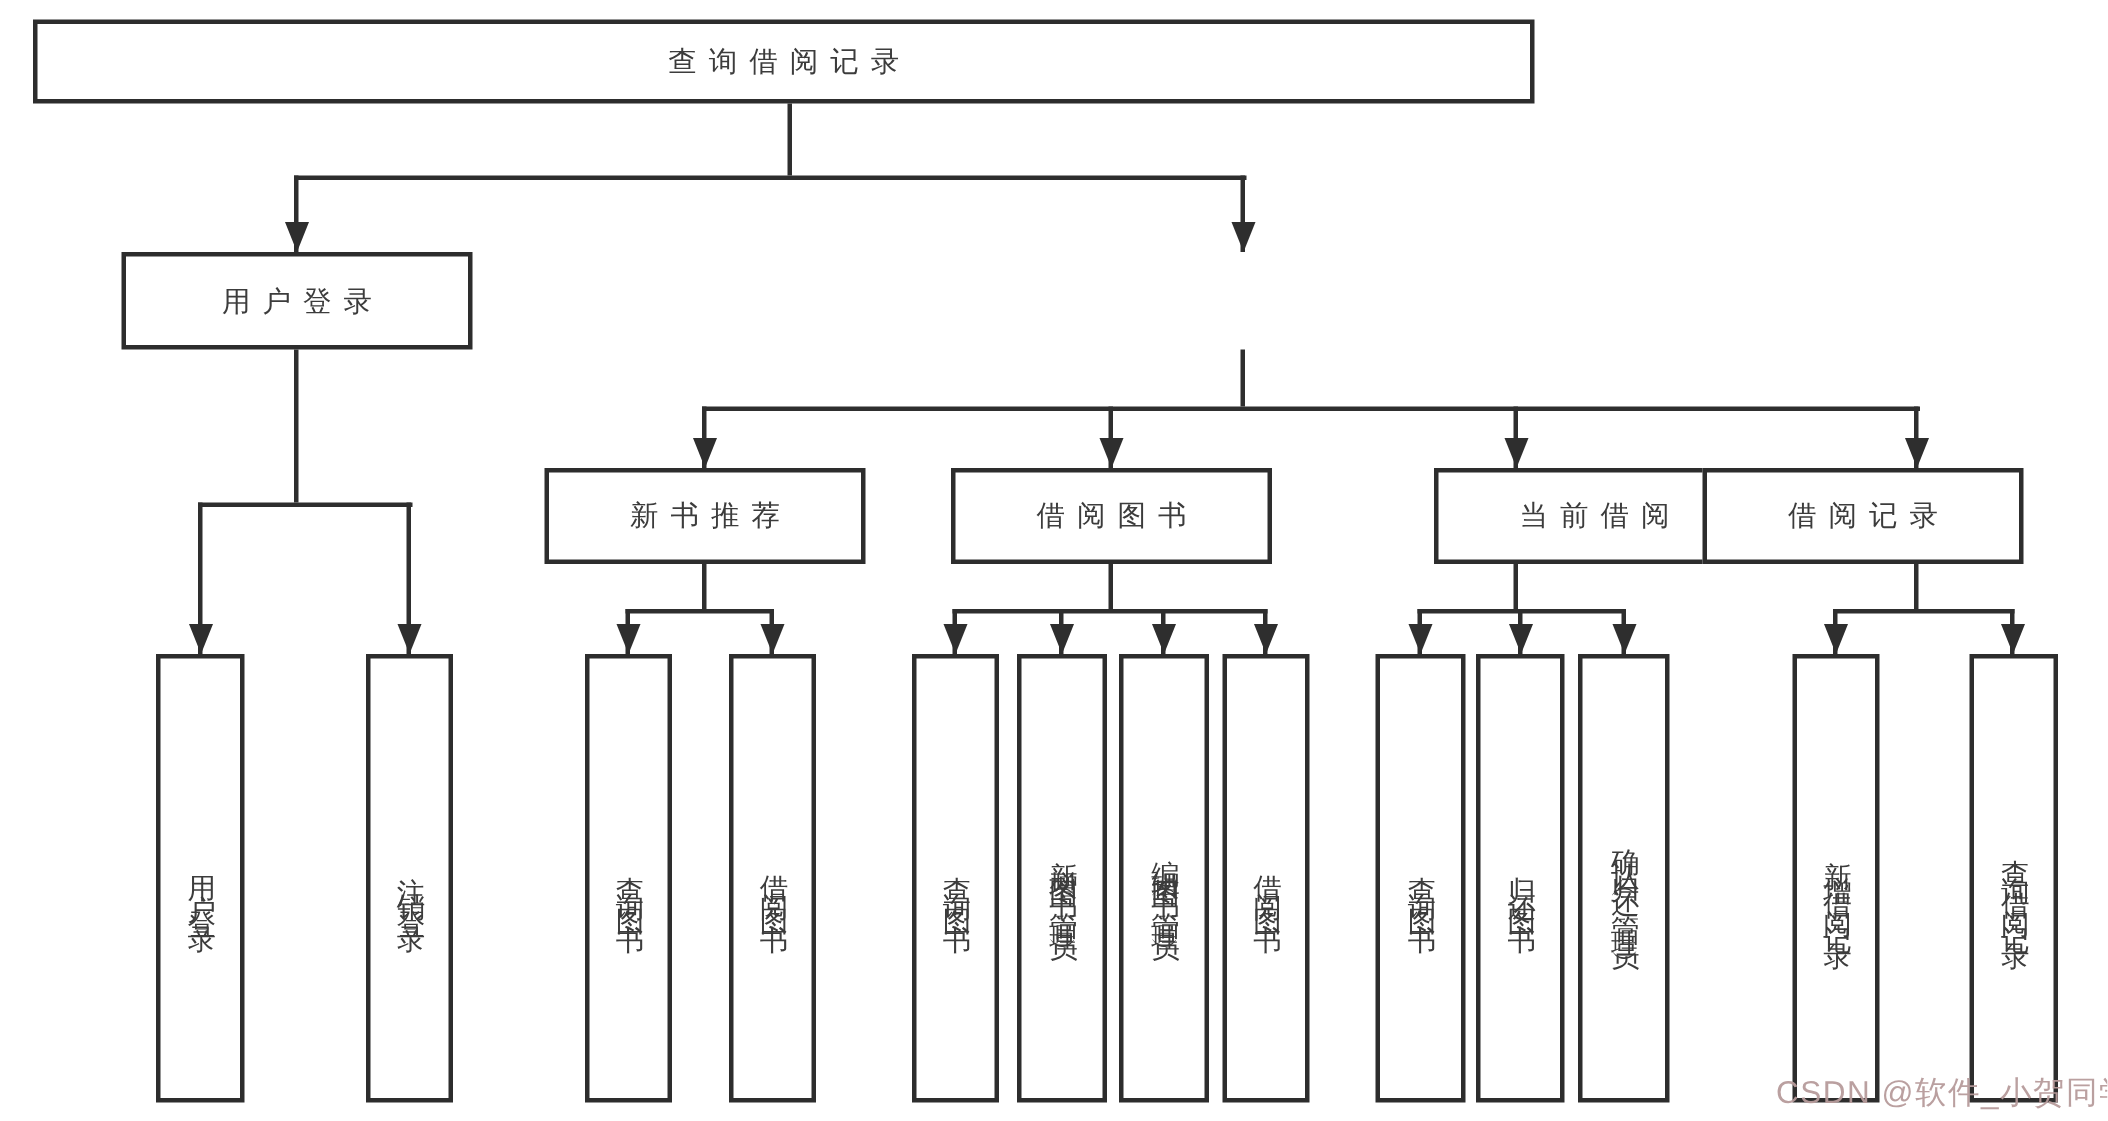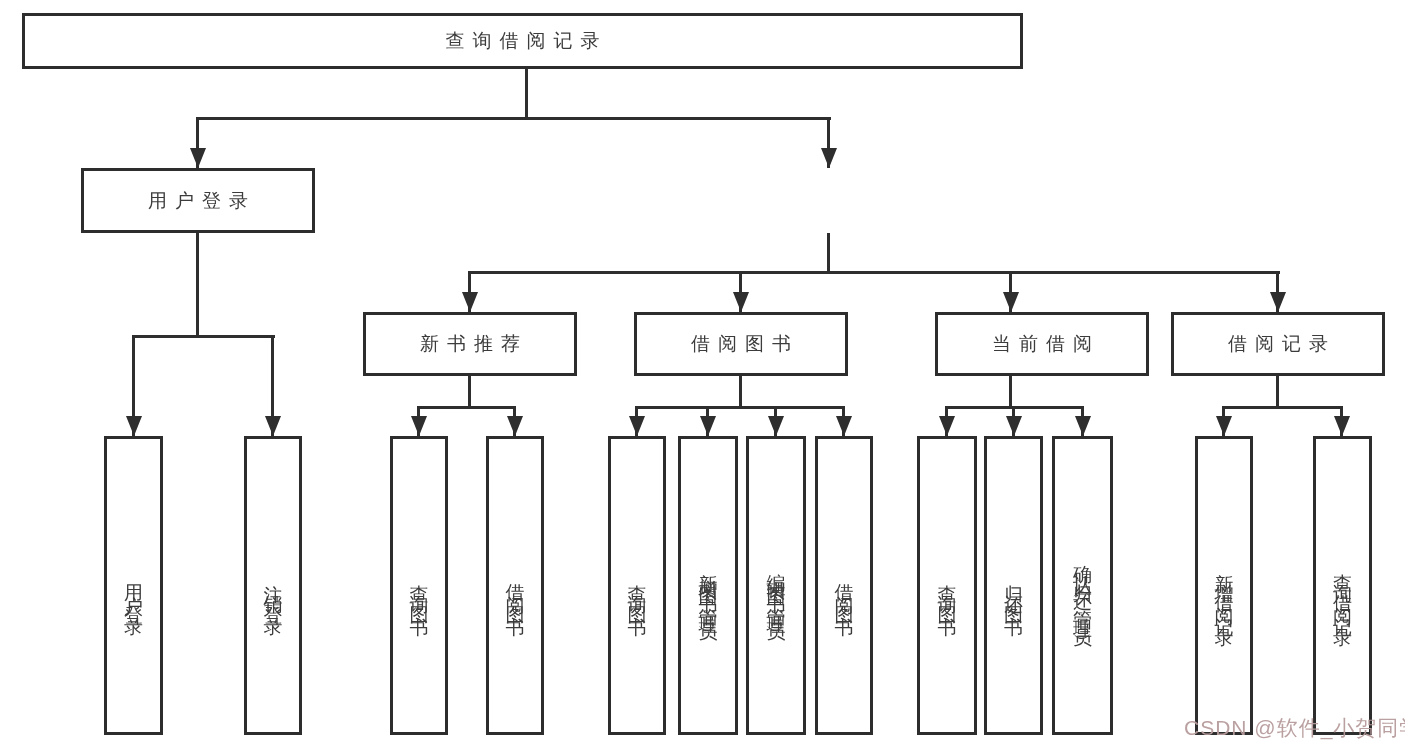--- a/index.html
+++ b/index.html
@@ -51,24 +51,24 @@
   <div class="arrow" style="left:739px;top:271px;height:41px;"></div>
   <div class="arrow" style="left:1009px;top:271px;height:41px;"></div>
   <div class="arrow" style="left:1276px;top:271px;height:41px;"></div>
 
   <div class="box" style="left:363px;top:312px;width:214px;height:64px;justify-content:center;">
     <span class="hlabel">新书推荐</span>
   </div>
   <div class="box" style="left:634px;top:312px;width:214px;height:64px;">
     <span class="hlabel">借阅图书</span>
   </div>
-  <div class="box" style="left:935px;top:312px;width:214px;height:64px;">
+  <div class="box" style="left:956px;top:312px;width:214px;height:64px;">
     <span class="hlabel">当前借阅</span>
   </div>
-  <div class="box" style="left:1171px;top:312px;width:214px;height:64px;">
+  <div class="box" style="left:1135px;top:312px;width:214px;height:64px;">
     <span class="hlabel">借阅记录</span>
   </div>
 
   <div class="vl" style="left:468px;top:376px;height:30px;"></div>
   <div class="vl" style="left:739px;top:376px;height:30px;"></div>
   <div class="vl" style="left:1009px;top:376px;height:30px;"></div>
   <div class="vl" style="left:1276px;top:376px;height:30px;"></div>
 
   <div class="hl" style="left:417px;top:406px;width:99px;"></div>
   <div class="hl" style="left:635px;top:406px;width:210px;"></div>

